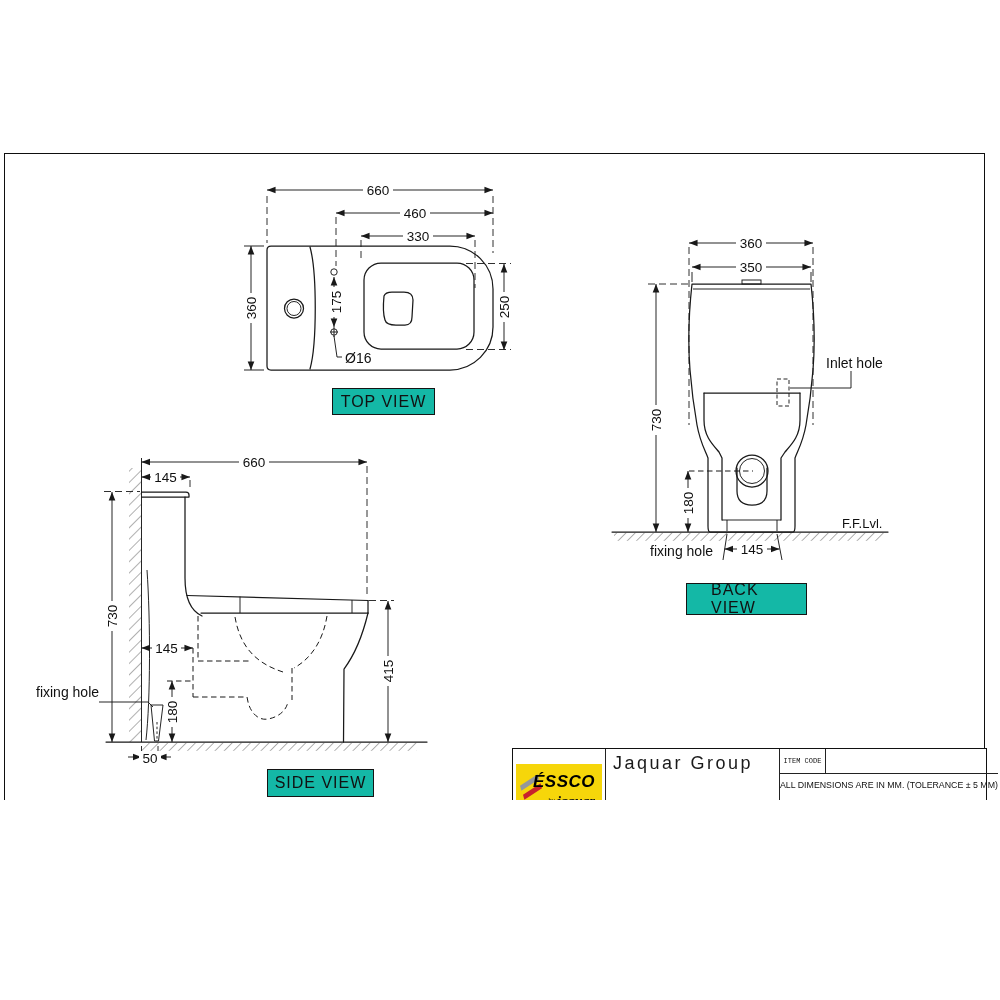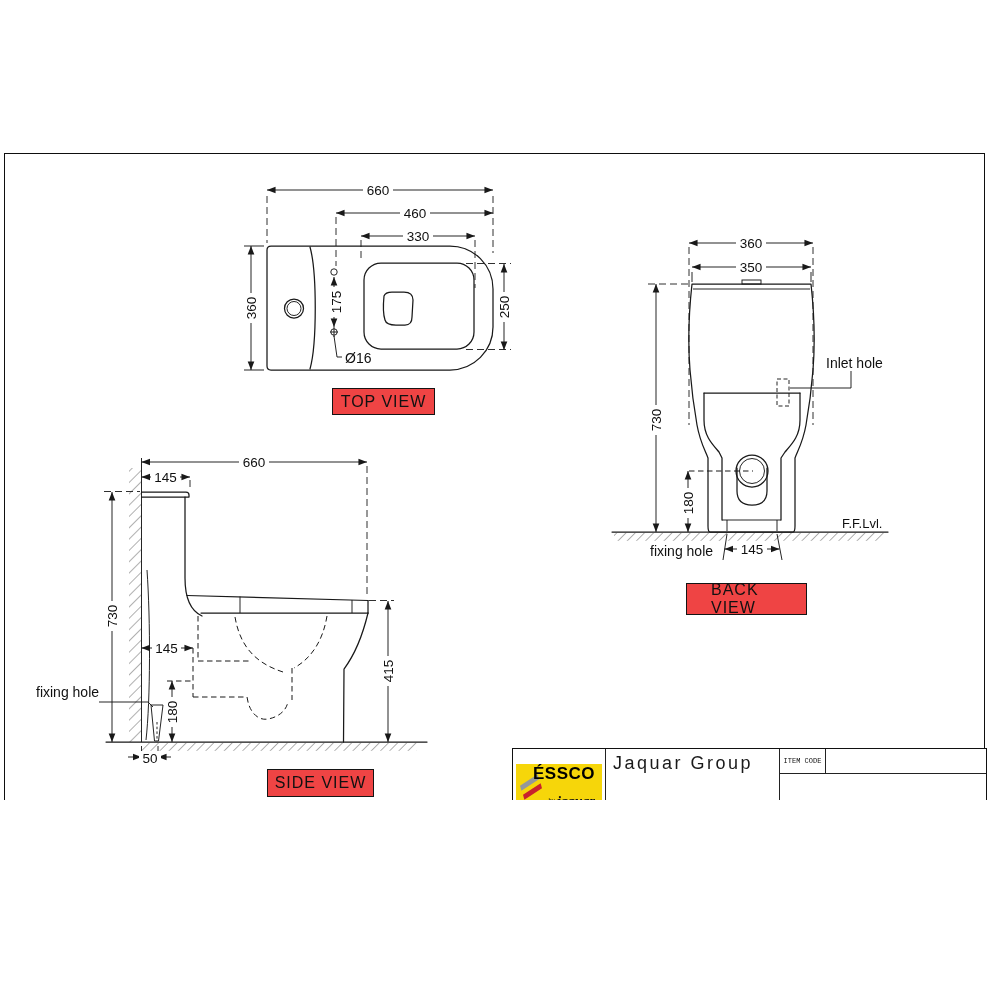--- a/index.html
+++ b/index.html
@@ -13,32 +13,32 @@
   .ol{fill:none;stroke:#191919;stroke-width:1.25;stroke-linecap:round;stroke-linejoin:round;}
   .thin{fill:none;stroke:#191919;stroke-width:0.95;stroke-linecap:butt;}
   .dim{fill:none;stroke:#191919;stroke-width:0.95;}
   .ext{fill:none;stroke:#191919;stroke-width:0.9;stroke-dasharray:7 4;}
   .hid{fill:none;stroke:#191919;stroke-width:1.0;stroke-dasharray:5.5 3.5;}
   .wr{fill:#ffffff;}
   .dt{font:13.5px "Liberation Sans",sans-serif;fill:#101010;text-anchor:middle;dominant-baseline:central;}
   .lt{font:14px "Liberation Sans",sans-serif;fill:#101010;dominant-baseline:central;}
 
   
-  .vlabel{position:absolute;border:1.3px solid #141414;background:#ef4444;display:flex;
+  .vlabel{position:absolute;border:1.3px solid #141414;background:#14b8a6;display:flex;
           align-items:center;justify-content:center;font-size:16px;letter-spacing:1px;color:#111;}
 
   
   .tblock{position:absolute;left:512px;top:748px;width:475px;height:95px;box-sizing:border-box;
           border:1.5px solid #111;display:grid;grid-template-columns:93px 174px 1fr;background:#fff;}
   .tb-logo-cell{border-right:1.2px solid #222;display:flex;align-items:center;justify-content:center;}
   .logo{position:relative;width:86px;height:63px;background:#F6D60A;}
   .logo .stripe{position:absolute;height:5px;width:21px;}
   .logo .s1{left:3px;top:16px;background:#93979B;transform:rotate(-33deg) skewX(-18deg);}
   .logo .s2{left:6px;top:25px;background:#C8232C;transform:rotate(-33deg) skewX(-18deg);}
-  .logo .essco{position:absolute;left:17px;top:0;font-weight:700;font-size:17px;letter-spacing:.5px;color:#000;}
+  .logo .essco{position:absolute;left:17px;top:8px;font-weight:700;font-size:17px;letter-spacing:.5px;color:#000;font-style:italic;}
   .logo .byline{position:absolute;right:7px;top:31px;text-align:right;line-height:11px;}
   .logo .by{font-size:6px;vertical-align:4px;margin-right:2px;}
   .logo .jq{font-family:Liberation Serif, serif;font-style:italic;font-weight:700;font-size:14px;}
   .logo .grp{font-size:4.5px;letter-spacing:1.5px;display:block;text-align:right;margin-top:-2px;margin-right:1px;}
   .tb-co{border-right:1.2px solid #222;padding:4px 20px 0 7px;}
   .tb-co .cname{font-size:18px;letter-spacing:2.5px;color:#1a1a1a;margin-bottom:3px;white-space:nowrap;}
   .tb-co .addr{font-size:7.6px;line-height:10.4px;letter-spacing:.15px;color:#111;white-space:nowrap;}
   .tb-items{display:grid;grid-template-rows:25px 22px 22px 1fr;}
   .tb-row{display:grid;grid-template-columns:46px 1fr;border-bottom:1.1px solid #222;}
   .tb-row .lab{border-right:1.1px solid #222;display:flex;align-items:center;justify-content:center;
@@ -289,15 +289,16 @@
         </div>
       </div>
     </div>
     <div class="tb-co">
       <div class="cname">Jaquar Group</div>
     </div>
     <div class="tb-items">
       <div class="tb-row">
         <div class="lab">ITEM CODE</div>
       </div>
+      <div class="tb-note">ALL DIMENSIONS ARE IN MM. (TOLERANCE ± 5 MM)</div>
     </div>
   </div>
 </div>
 
 </body></html>

